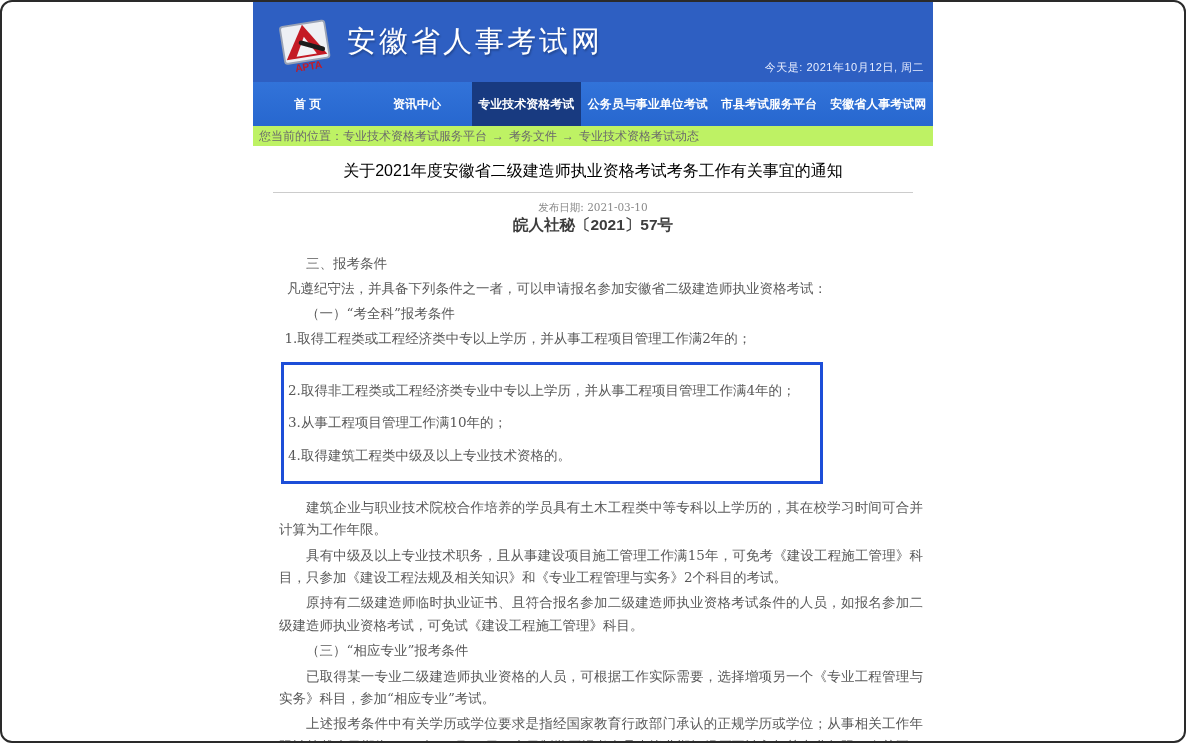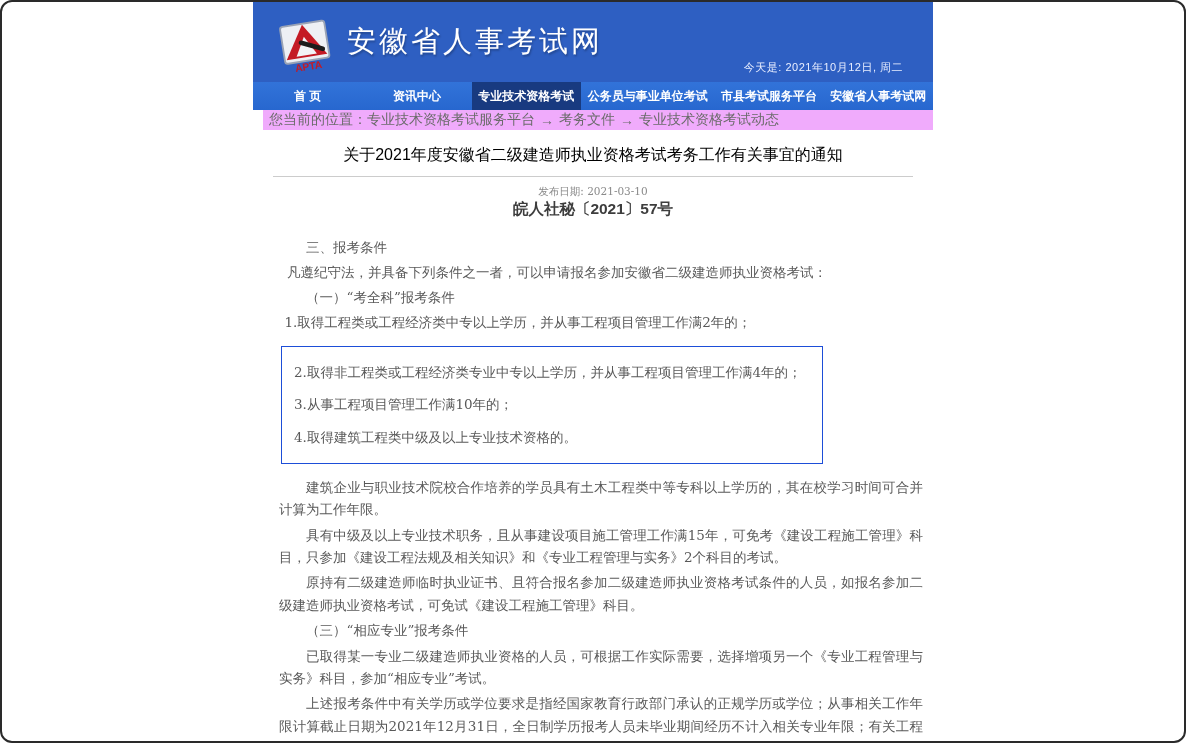--- a/index.html
+++ b/index.html
@@ -40,58 +40,57 @@
   .site-title {
     color: #ffffff;
     font-size: 29px;
     font-weight: normal;
     letter-spacing: 3px;
     text-shadow: 1px 2px 2px rgba(0,0,0,0.25);
     cursor: pointer;
   }
   .header-date {
     position: absolute;
-    right: 30px;
+    right: 9px;
     bottom: 7px;
     color: #e8eeff;
     font-size: 11px;
     letter-spacing: 0.5px;
   }
 
   
   .main-nav {
-    height: 28px;
+    height: 44px;
     background: linear-gradient(#3273d9, #2767cf);
     display: flex;
   }
   .nav-item {
     flex: 1;
     display: flex;
     align-items: center;
     justify-content: center;
     color: #ffffff;
     font-size: 12px;
     font-weight: bold;
     cursor: pointer;
     white-space: nowrap;
   }
   .nav-item.wide { flex: 1.22; text-align: right; }
   .nav-item.active { background: #183a80; }
 
   
   .breadcrumb-bar {
     height: 20px;
-    background: #f0abfc;
+    background: #bef264;
     display: flex;
     align-items: center;
     padding-left: 6px;
-    font-size: 14px;
+    font-size: 12px;
     color: #6b6b6b;
     white-space: nowrap;
-    margin-left: 10px;
   }
   .breadcrumb-bar .crumb { cursor: pointer; }
   .breadcrumb-bar .sep { margin: 0 5px; color: #6b6b6b; }
 
   
   .article {
     padding: 12px 6px 0 6px;
     color: #595959;
   }
   .article-title {
@@ -127,24 +126,24 @@
     line-height: 1.68;
     text-align: justify;
     padding: 0 4px 0 20px;
   }
   .article-body p { margin: 2.5px 0; }
   .indent-2 { text-indent: 2em; }
   .indent-half { text-indent: 0.6em; }
   .indent-num { text-indent: 0.4em; }
 
   .highlight-box {
-    border: 1px solid #1d4ed8;
+    border: 3px solid #1d4ed8;
     width: 542px;
     margin: 12px 0 12px 2px;
-    padding: 4px 12px;
+    padding: 4px 4px;
   }
   .highlight-box p { margin: 10px 0; text-indent: 0; }
 </style>
 </head>
 <body>
 
 <div class="viewport">
   <div class="page-column">
 
     <div class="site-header">

